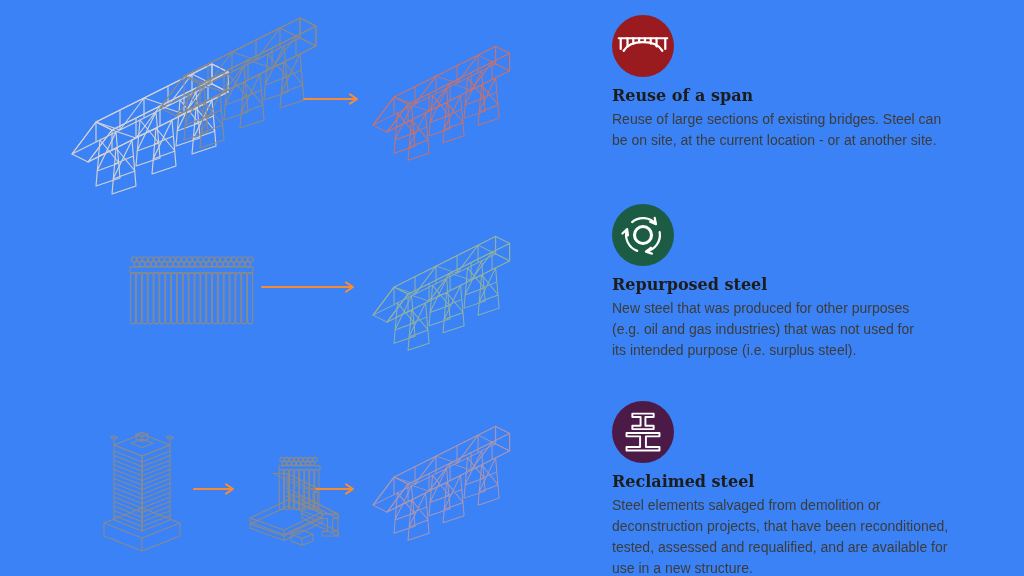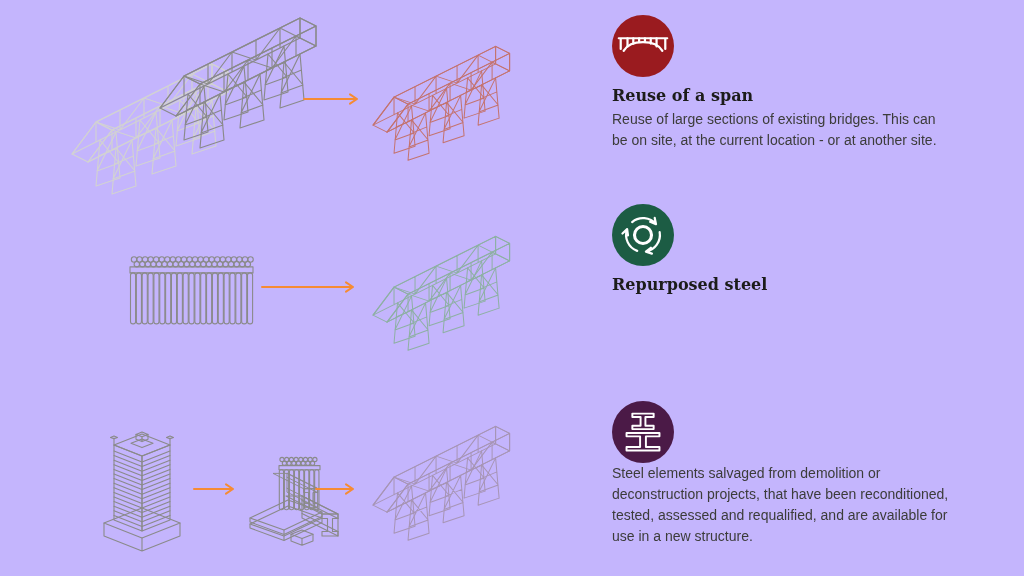--- a/index.html
+++ b/index.html
@@ -1,16 +1,16 @@
 <!DOCTYPE html>
 <html style="--orange: #F68B33; --red: #9A1B1F; --green: #1C5C44; --purple: #4B1A47; --bridge-red: #C4736F; --bridge-green: #8EB0A4; --bridge-purple: #A795B5; --grey-solid: #8A8A8A; --grey-faded: #D2D2D2; --heading: #1C1C1A; --body-text: #3C3C3A;"><head>
 <meta charset="utf-8">
 <style>
   html,body{margin:0;padding:0;background:#fff;}
-  .canvas{position:relative;width:1024px;height:576px;background:#c4b5fd;overflow:hidden;
+  .canvas{position:relative;width:1024px;height:576px;background:#3b82f6;overflow:hidden;
           font-family:"Liberation Sans",sans-serif;}
   .abs{position:absolute;}
   
   svg{display:block;}
   .bridge-g path{fill:none;stroke:currentColor;stroke-width:1.15;stroke-linecap:round;stroke-linejoin:round;}
   .draw path, .draw rect, .draw circle{fill:none;stroke:currentColor;stroke-width:1.1;stroke-linecap:round;stroke-linejoin:round;}
   .stroke-faded{color:var(--grey-faded);}
   .stroke-solid{color:var(--grey-solid);}
   .stroke-red{color:var(--bridge-red);}
   .stroke-green{color:var(--bridge-green);}
@@ -262,42 +262,46 @@
 
   <div class="section" style="top:15px">
     <div class="icon-circle c-red">
       <svg viewBox="0 0 64 64">
         <path d="M7,24 H57 M9,24 V35 M55,24 V35"></path>
         <path d="M12,37 C19,25 45,25 52,37"></path>
         <path d="M16,24 V32.5 M22,24 V29.5 M28,24 V27.8 M34,24 V27.8 M40,24 V29.5 M46,24 V32.5"></path>
       </svg>
     </div>
     <h2>Reuse of a span</h2>
-    <p>Reuse of large sections of existing bridges. This can
+    <p>Reuse of large sections of existing bridges. Steel can
 be on site, at the current location - or at another site.</p>
   </div>
 
   <div class="section" style="top:204px">
     <div class="icon-circle c-green">
       <svg viewBox="0 0 64 64">
         <circle cx="32" cy="32" r="8.8" style="stroke-width:3.2"></circle>
         <path d="M20.8,18.6 A17.5,17.5 0 0 1 45.4,20.8 M39.4,18.4 L45.4,20.8 L44.1,14.4"></path>
         <path d="M49.2,29 A17.5,17.5 0 0 1 35,49.2 M40.1,45.2 L35,49.2 L41.2,51.2"></path>
         <path d="M26,48.4 A17.5,17.5 0 0 1 15.6,26 M16.5,32.4 L15.6,26 L10.8,30.4"></path>
       </svg>
     </div>
     <h2>Repurposed steel</h2>
+    <p>New steel that was produced for other purposes
+(e.g. oil and gas industries) that was not used for
+its intended purpose (i.e. surplus steel).</p>
   </div>
 
   <div class="section" style="top:401px">
     <div class="icon-circle c-purple">
       <svg viewBox="0 0 64 64">
         <path d="M21,13 H43 V16.5 H34.5 V25.5 H43 V29 H21 V25.5 H29.5 V16.5 H21 Z" style="stroke-width:2"></path>
         <path d="M15,33 H49 V36.5 H35 V47.5 H49 V51 H15 V47.5 H29 V36.5 H15 Z" style="stroke-width:2"></path>
       </svg>
     </div>
+    <h2>Reclaimed steel</h2>
     <p>Steel elements salvaged from demolition or
 deconstruction projects, that have been reconditioned,
 tested, assessed and requalified, and are available for
 use in a new structure.</p>
   </div>
 
 </div>
 
 </body></html>

